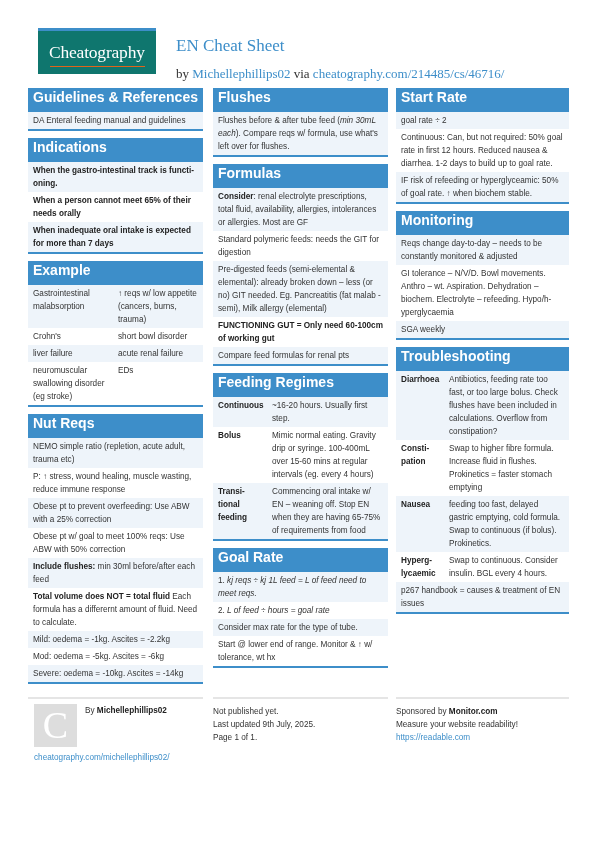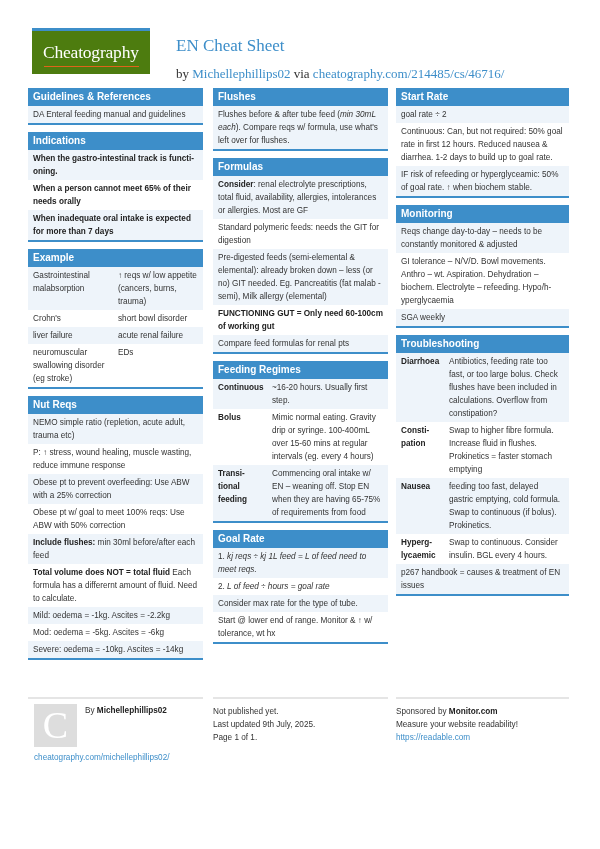--- a/index.html
+++ b/index.html
@@ -1,34 +1,34 @@
 <!DOCTYPE html>
 <html><head>
 <meta charset="utf-8">
 <style>
   * { box-sizing: border-box; margin: 0; padding: 0; }
   html, body { width: 600px; height: 849px; background: #ffffff; overflow: hidden; }
   body { font-family: "Liberation Sans", sans-serif; color: #333333; font-size: 8.2px; position: relative; }
 
   .header { position: absolute; left: 28px; top: 28px; width: 575px; height: 46px; }
-  .logo { position: absolute; left: 4px; top: 0; width: 118px; height: 46px; background: #4d7c0f; border-top: 3px solid #3d8ec9; }
+  .logo { position: absolute; left: 10px; top: 0; width: 118px; height: 46px; background: #0f766e; border-top: 3px solid #3d8ec9; }
   .logo-text { position: absolute; left: 11px; top: 11px; font-family: "Liberation Serif", serif; color: #ffffff; font-size: 17.5px; letter-spacing: -0.2px; }
   .logo-underline { position: absolute; left: 12px; top: 35px; width: 95px; height: 1px; background: #e0641a; }
   .title-block { position: absolute; left: 148px; top: 8px; font-family: "Liberation Serif", serif; }
   .title { color: #3d8ec9; font-size: 17px; }
   .byline { font-size: 13px; color: #333; margin-top: 10px; }
   .byline a { color: #3d8ec9; text-decoration: none; }
 
   .col { position: absolute; top: 88px; }
   .col1 { left: 28px; width: 175px; }
   .col2 { left: 213px; width: 175px; }
   .col3 { left: 396px; width: 173px; }
 
   .block { border-bottom: 2px solid #3d8ec9; margin-bottom: 7px; }
-  .block-head { background: #3d8ec9; color: #ffffff; font-weight: bold; font-size: 10px; height: 18px; line-height: 18px; padding-left: 5px; }
+  .block-head { background: #3d8ec9; color: #ffffff; font-weight: bold; font-size: 14px; height: 24px; line-height: 18px; padding-left: 5px; }
   .row { padding: 2px 5px 2px 5px; line-height: 13px; }
   .row:nth-child(odd) { background: #ffffff; }
   .row:nth-child(even) { background: #eef4fa; }
   .rows .row:nth-child(odd) { background: #eef4fa; }
   .rows .row:nth-child(even) { background: #ffffff; }
   .b { font-weight: bold; color: #222; }
   .i { font-style: italic; }
   .tr { display: flex; padding: 2px 5px; line-height: 13px; }
   .tr .c1 { flex: 0 0 auto; }
   .rows .tr:nth-child(odd) { background: #eef4fa; }

